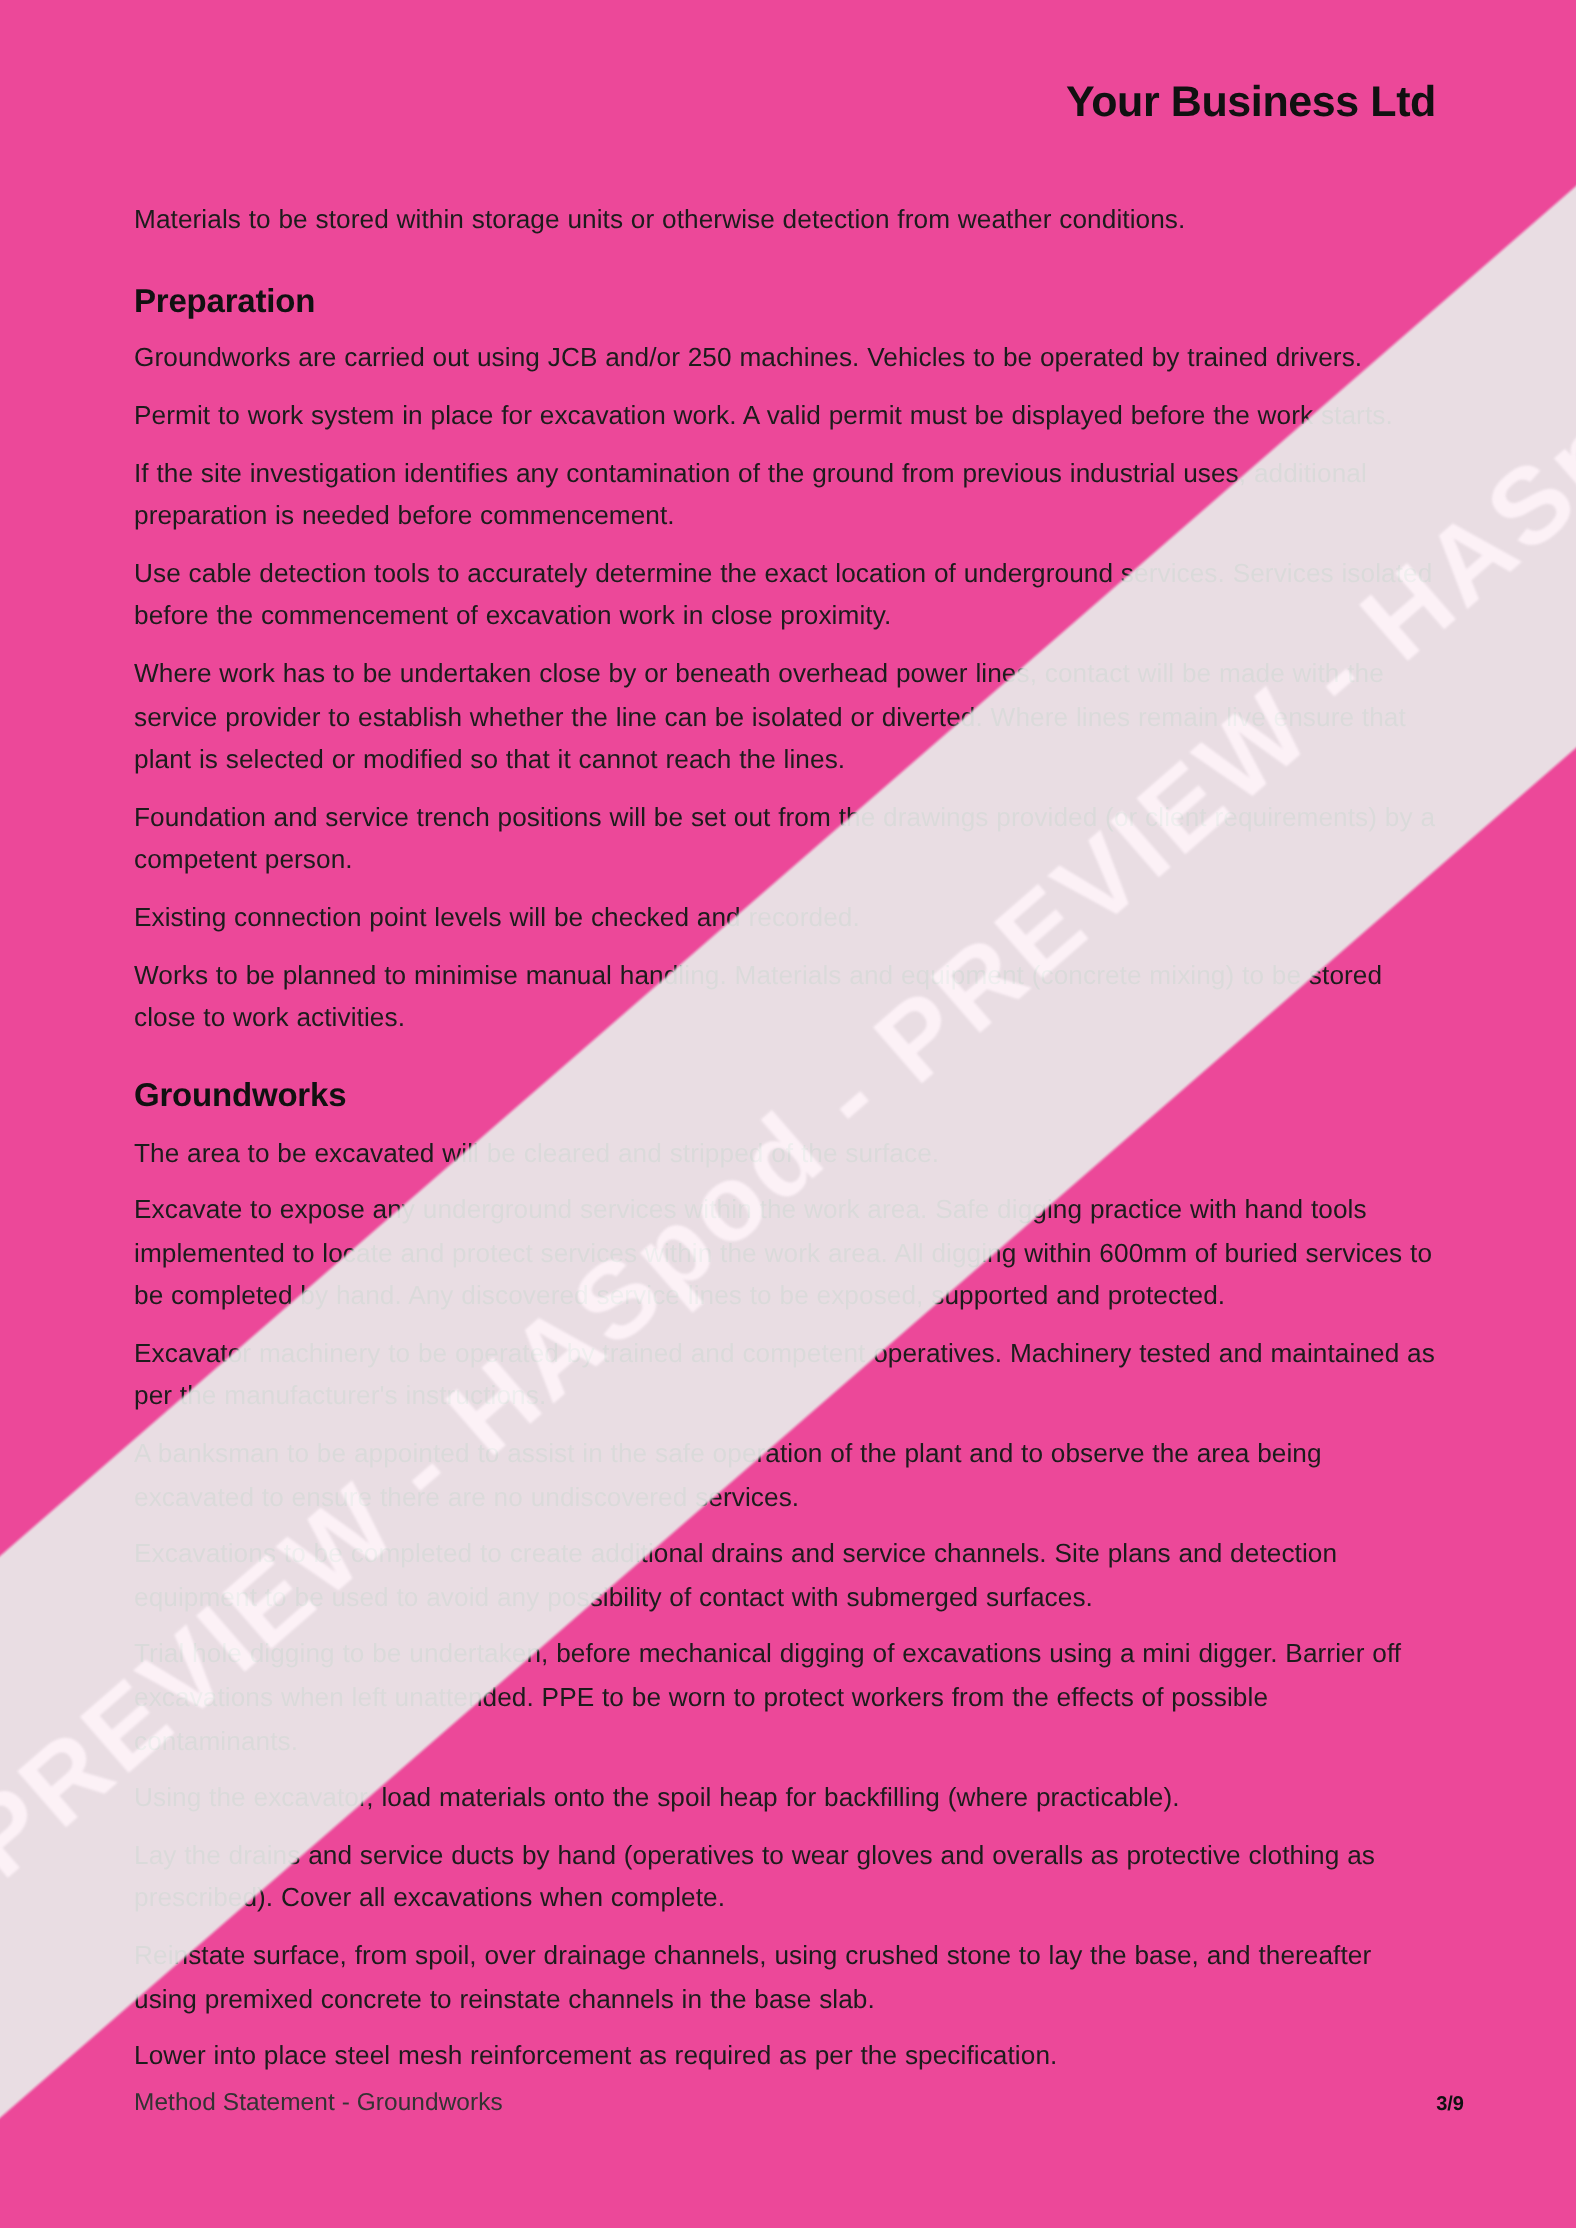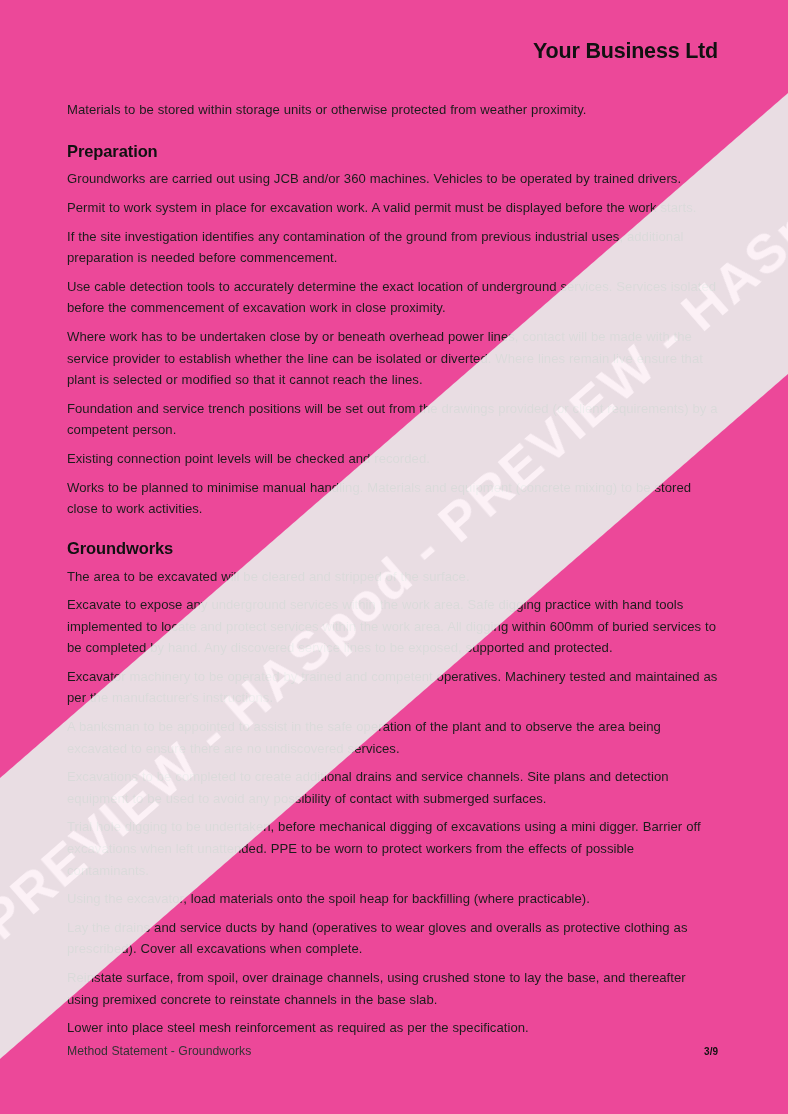--- a/index.html
+++ b/index.html
@@ -73,24 +73,24 @@
   }
 
   .block {
     margin-bottom: 0;
   }
 
   
   .doc-footer {
     position: absolute;
     left: 67px;
-    right: 70px;
+    right: 56px;
     top: 1044px;
     display: flex;
-    align-items: center;
+    align-items: flex-end;
     justify-content: space-between;
   }
   .footer-title {
     font-size: 12.2px;
     color: #333333;
     letter-spacing: 0.05px;
   }
   .footer-page {
     font-size: 10px;
     font-weight: bold;
@@ -141,25 +141,25 @@
 <body>
 
 <div id="page">
 
   <div class="doc-header">
     <div class="company-name">Your Business Ltd</div>
   </div>
 
   <div class="doc-body">
 
-    <p class="para">Materials to be stored within storage units or otherwise protected from weather proximity.</p>
+    <p class="para">Materials to be stored within storage units or otherwise detection from weather conditions.</p>
 
     <div class="block">
       <h2 class="section-heading first">Preparation</h2>
-      <p class="para">Groundworks are carried out using JCB and/or 360 machines. Vehicles to be operated by trained drivers.</p>
+      <p class="para">Groundworks are carried out using JCB and/or 250 machines. Vehicles to be operated by trained drivers.</p>
       <p class="para">Permit to work system in place for excavation work. A valid permit must be displayed before the work starts.</p>
       <p class="para">If the site investigation identifies any contamination of the ground from previous industrial uses, additional preparation is needed before commencement.</p>
       <p class="para">Use cable detection tools to accurately determine the exact location of underground services. Services isolated before the commencement of excavation work in close proximity.</p>
       <p class="para">Where work has to be undertaken close by or beneath overhead power lines, contact will be made with the service provider to establish whether the line can be isolated or diverted. Where lines remain live ensure that plant is selected or modified so that it cannot reach the lines.</p>
       <p class="para">Foundation and service trench positions will be set out from the drawings provided (or client requirements) by a competent person.</p>
       <p class="para">Existing connection point levels will be checked and recorded.</p>
       <p class="para">Works to be planned to minimise manual handling. Materials and equipment (concrete mixing) to be stored close to work activities.</p>
     </div>
 
     <div class="block">

